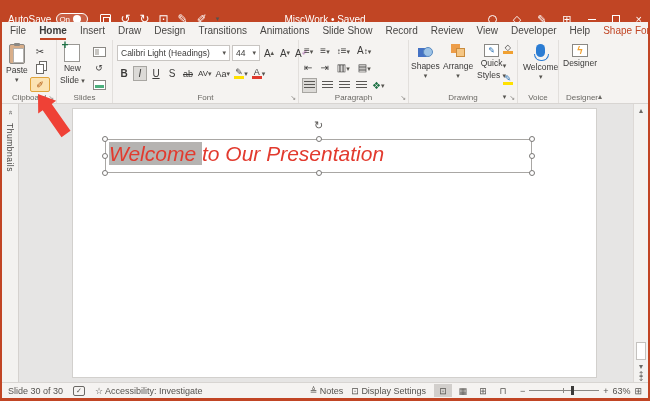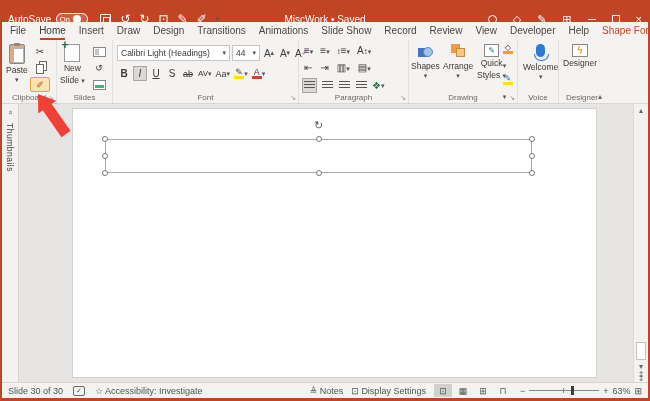--- a/index.html
+++ b/index.html
@@ -23,21 +23,21 @@
   .tb-right { margin-left:auto; display:flex; align-items:center; gap:16px; font-size:11px; }
   .ic-search { width:9px; height:9px; border:1.4px solid #fff; border-radius:50%; position:relative; }
   .ic-search::after { content:""; position:absolute; left:7px; top:7px; width:5px; height:1.5px; background:#fff; transform:rotate(45deg); transform-origin:0 0; }
   .ic-max { width:8px; height:8px; border:1px solid #fff; }
   .ic-dash { width:8px; height:1px; background:#fff; }
 
   
   .tabrow { position:absolute; left:0; top:22px; width:646px; height:18px; background:#f5f3f1;
             display:flex; align-items:center; padding-left:8px; gap:13px; font-size:10px; color:#484644; }
   .tab { position:relative; height:18px; line-height:18px; white-space:nowrap; cursor:default; }
-  .tab.active { font-weight:normal; color:#3b3a39; }
+  .tab.active { font-weight:bold; color:#3b3a39; }
   .tab.active::after { content:""; position:absolute; left:1px; right:1px; bottom:0; height:2px; background:#c14524; }
   .tab.contextual { color:#c14524; }
 
   
   .ribbon { position:absolute; left:0; top:40px; width:646px; height:64px; background:#f5f3f1;
             border-bottom:1px solid #d8d5d2; display:flex; color:#3b3a39; }
   .grp { position:relative; height:100%; border-right:1px solid #e2dfdc; flex-shrink:0; }
   .grp-label { position:absolute; bottom:1px; left:0; right:0; text-align:center; font-size:8px; color:#6a6864; }
   .dlg { position:absolute; right:2px; bottom:1px; font-size:7px; color:#8a8884; }
   .bigbtn { position:absolute; top:4px; display:flex; flex-direction:column; align-items:center; font-size:8.5px; color:#3b3a39; cursor:default; }
@@ -366,20 +366,21 @@
       <div class="txtbox">
         <span class="rotate-handle">↻</span>
         <span class="handle" style="left:-4px; top:-4px"></span>
         <span class="handle" style="left:50%; top:-4px; margin-left:-3px"></span>
         <span class="handle" style="right:-4px; top:-4px"></span>
         <span class="handle" style="left:-4px; top:50%; margin-top:-3px"></span>
         <span class="handle" style="right:-4px; top:50%; margin-top:-3px"></span>
         <span class="handle" style="left:-4px; bottom:-4px"></span>
         <span class="handle" style="left:50%; bottom:-4px; margin-left:-3px"></span>
         <span class="handle" style="right:-4px; bottom:-4px"></span>
+        <span class="title-text"><span class="hl">Welcome </span><span>to Our Presentation</span></span>
       </div>
     </div>
 
     <div class="vscroll">
       <span class="arrow-up">▴</span>
       <span class="thumb"></span>
       <span class="arrow-dn">▾</span>
       <span class="prev">↥</span>
       <span class="next">↧</span>
     </div>

